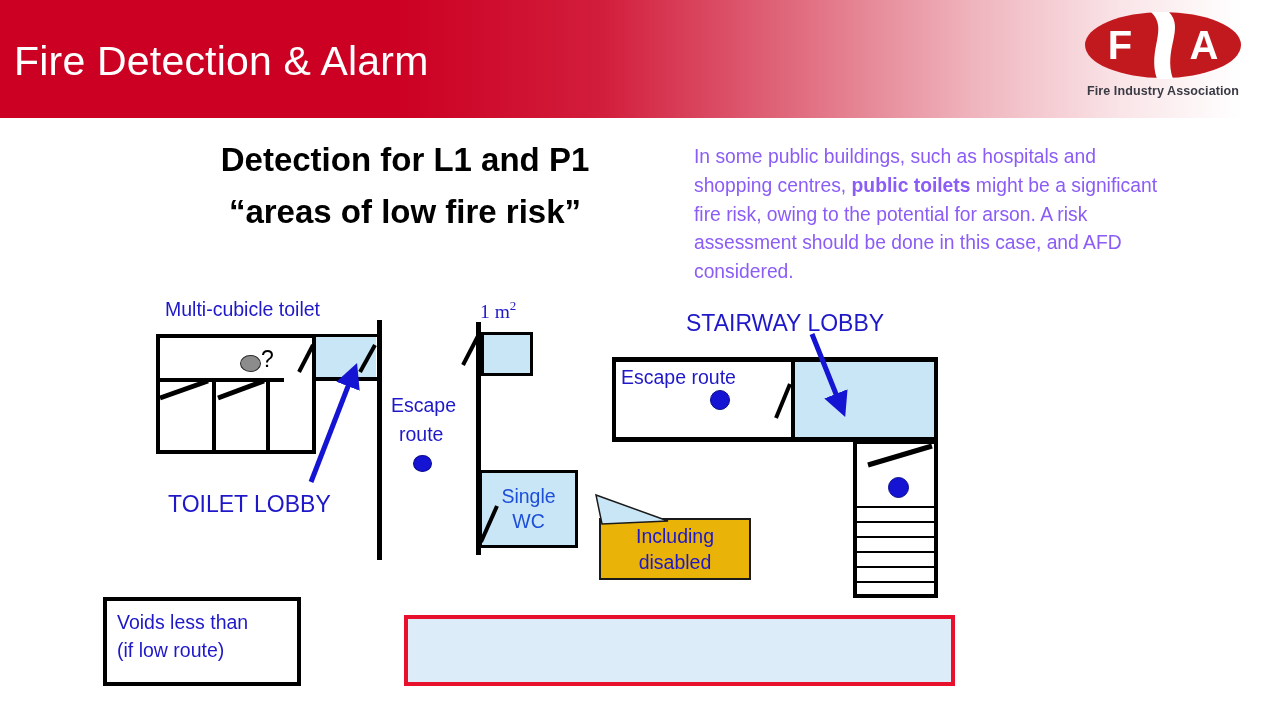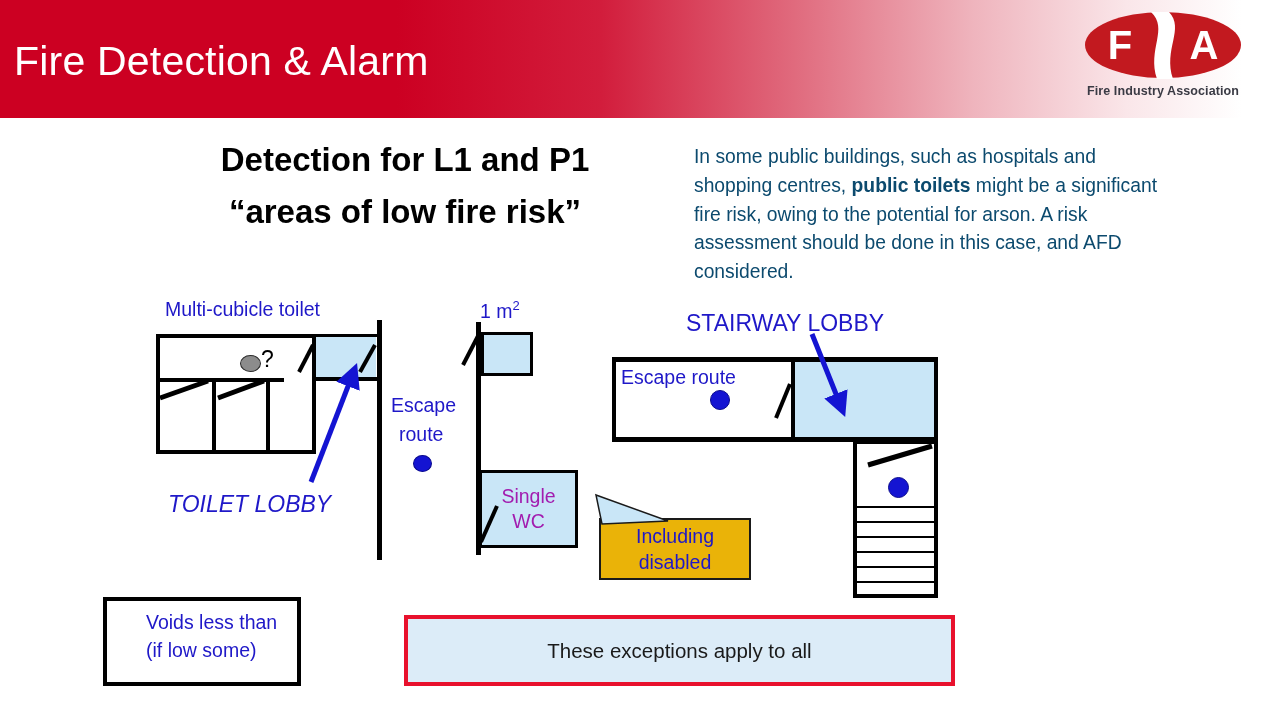--- a/index.html
+++ b/index.html
@@ -61,21 +61,21 @@
     color: #000000;
     line-height: 1.58;
   }
 
   
   #body-paragraph {
     position: absolute;
     left: 694px; top: 143px;
     width: 482px;
     font-size: 19.3px;
-    color: #0c4a6e;
+    color: #8b5cf6;
     line-height: 1.49;
   }
   #body-paragraph b { font-weight: bold; }
 
   
   .dlabel {
     position: absolute;
     color: #1f18c8;
     font-size: 19.5px;
     white-space: nowrap;
@@ -119,21 +119,20 @@
     box-sizing: border-box;
     border: 4px solid #000000;
     background: #ffffff;
     padding: 7px 0 0 10px;
   }
   #voids-box .line {
     color: #1f18c8;
     font-size: 19.5px;
     line-height: 1.44;
     white-space: nowrap;
-    margin-left: 29px;
   }
   #categories-box {
     position: absolute;
     left: 404px; top: 615px;
     width: 551px; height: 71px;
     box-sizing: border-box;
     border: 4px solid #e8112d;
     background: #dcecf8;
     display: flex;
     flex-direction: column;
@@ -170,21 +169,21 @@
     width: 99px; height: 78px;
     box-sizing: border-box;
     border: 3px solid #000000;
     background: #c9e6f7;
     display: flex;
     flex-direction: column;
     align-items: center;
     justify-content: center;
   }
   #single-wc-box .line {
-    color: #a21caf;
+    color: #1d4ed8;
     font-size: 19.5px;
     line-height: 1.3;
     white-space: nowrap;
     text-align: center;
   }
   #onesqm-box {
     position: absolute;
     left: 481px; top: 332px;
     width: 52px; height: 44px;
     box-sizing: border-box;
@@ -234,23 +233,23 @@
 <div class="lobby-fill" style="left:316px; top:336px; width:60px; height:42px;"></div>
 <div class="wall" style="left:313px; top:334px; width:3px; height:46px;"></div>
 <div class="wall" style="left:313px; top:334px; width:67px; height:3px;"></div>
 <div class="wall" style="left:313px; top:377px; width:67px; height:4px;"></div>
 
 <div class="wall" style="left:377px; top:320px; width:5px; height:240px;"></div>
 
 <div class="dot-grey" style="left:240px; top:355px; width:19px; height:15px;"></div>
 <div class="dlabel" style="left:261px; top:346px; color:#000000; font-size:23px;">?</div>
 
-<div class="dlabel caps" style="left:168px; top:491px;font-style:italic;">TOILET LOBBY</div>
-
-<div class="dlabel" style="left:480px; top:298px;"><span>1 m</span><sup style="font-size:13px;">2</sup></div>
+<div class="dlabel caps" style="left:168px; top:491px;">TOILET LOBBY</div>
+
+<div class="dlabel" style="left:480px; top:298px;font-family:Liberation Serif, serif;"><span>1 m</span><sup style="font-size:13px;">2</sup></div>
 
 <div class="wall" style="left:476px; top:322px; width:5px; height:233px;"></div>
 <div id="onesqm-box"></div>
 
 <div class="dlabel" style="left:391px; top:394px;">Escape</div>
 <div class="dlabel" style="left:399px; top:423px;">route</div>
 <div class="dot-blue" style="left:413px; top:455px; width:17px; height:15px;"></div>
 
 <div id="single-wc-box">
   <div class="line">Single</div>
@@ -282,25 +281,24 @@
     <div class="wall" style="left: 856px; top: 506px; width: 79px; height: 2px;"></div>
     <div class="wall" style="left: 856px; top: 521px; width: 79px; height: 2px;"></div>
     <div class="wall" style="left: 856px; top: 536px; width: 79px; height: 2px;"></div>
     <div class="wall" style="left: 856px; top: 551px; width: 79px; height: 2px;"></div>
     <div class="wall" style="left: 856px; top: 566px; width: 79px; height: 2px;"></div>
     <div class="wall" style="left: 856px; top: 581px; width: 79px; height: 2px;"></div>
   </div>
 
 <div id="voids-box">
   <div class="line">Voids less than</div>
-  <div class="line">(if low some)</div>
+  <div class="line">(if low route)</div>
 </div>
 
 <div id="categories-box">
-  <div class="line">These exceptions apply to all</div>
 </div>
 
 <svg class="overlay">
   <defs>
     <marker id="bluearrow" markerWidth="5" markerHeight="5" refX="2.2" refY="2.5" orient="auto" markerUnits="strokeWidth">
       <path d="M0,0 L5,2.5 L0,5 z" fill="#1414d2"></path>
     </marker>
   </defs>
 
   <line x1="160" y1="398" x2="208" y2="381" stroke="#000" stroke-width="5"></line>

